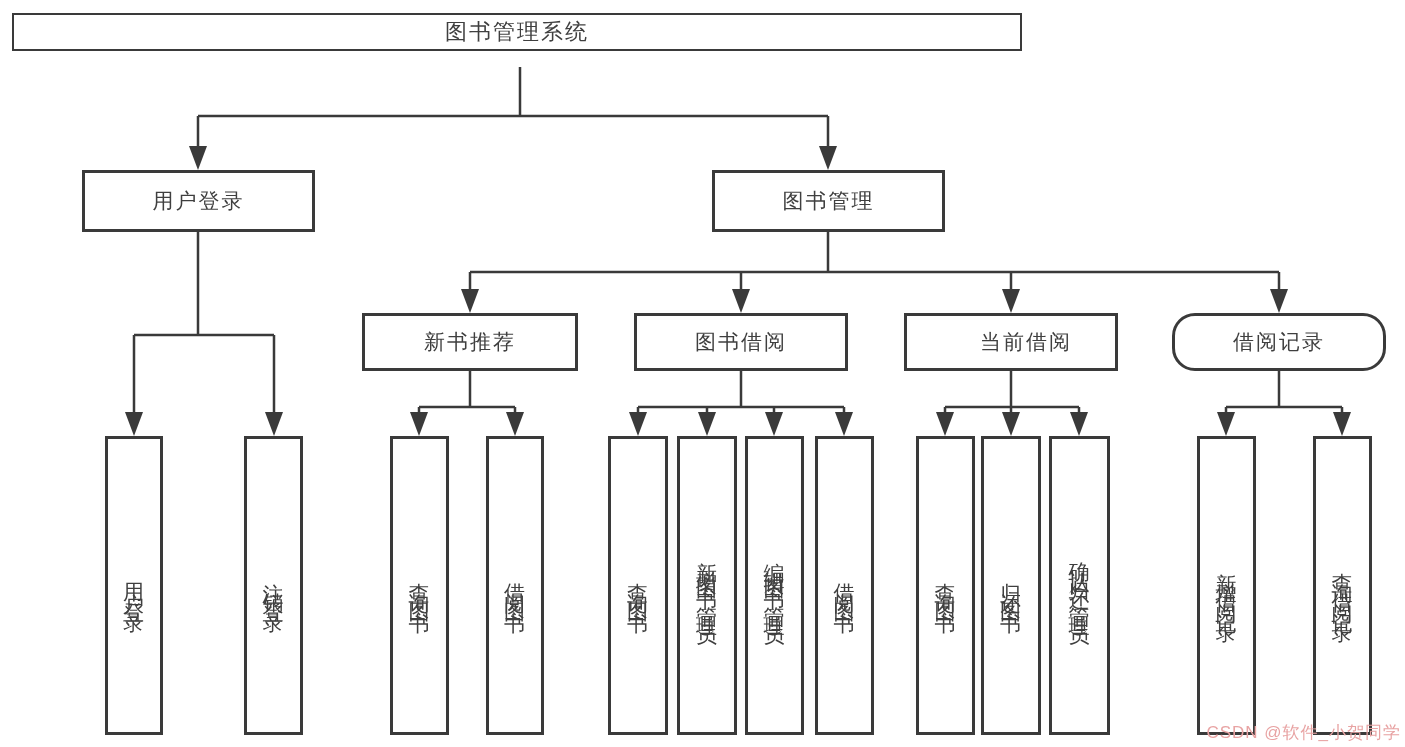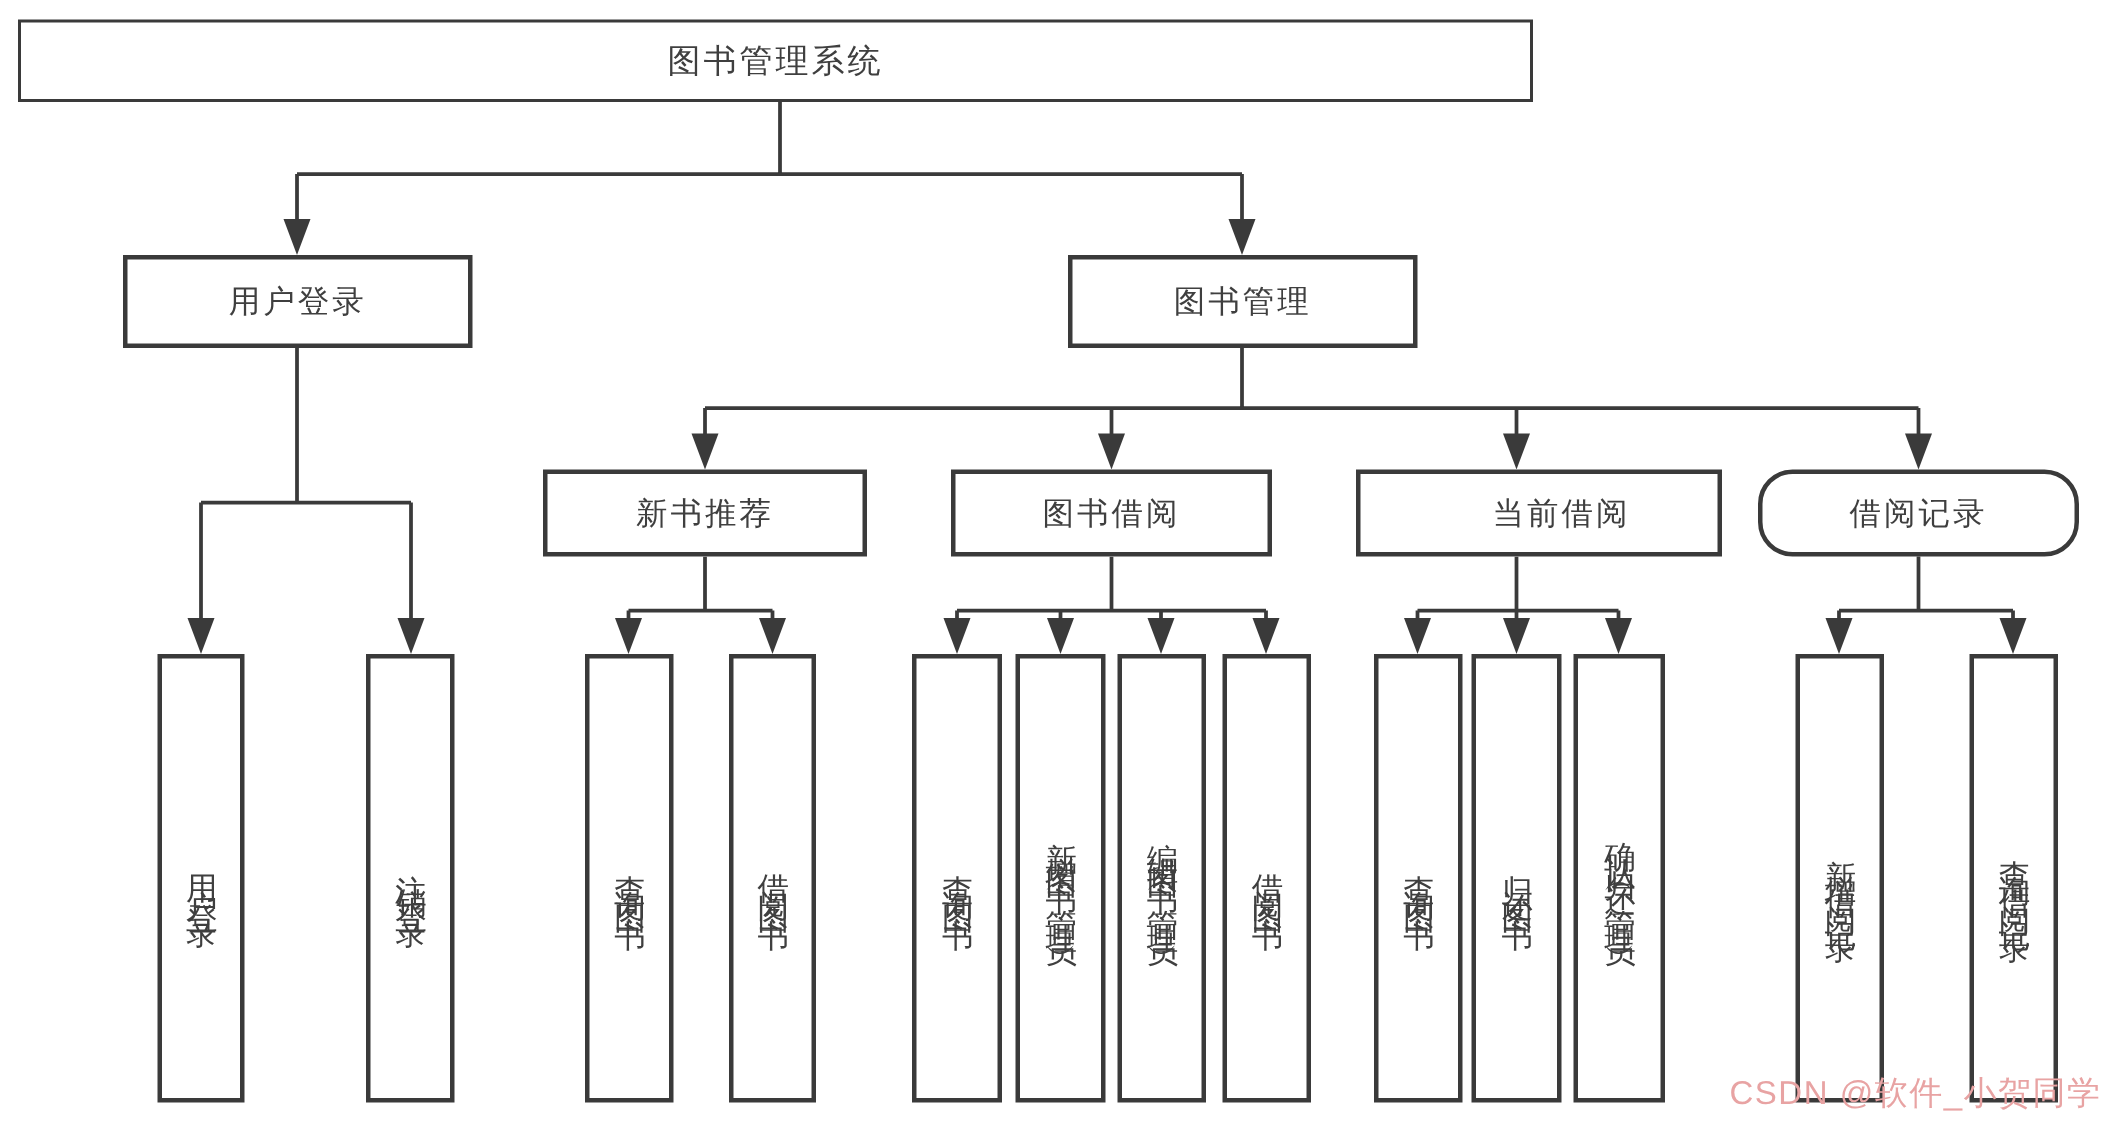--- a/index.html
+++ b/index.html
@@ -36,21 +36,21 @@
     border:3px solid var(--line);
     display:flex;align-items:center;justify-content:center;
     writing-mode:vertical-rl;
     text-orientation:mixed;
     font-size:21px;letter-spacing:10px;color:var(--text);
     line-height:1;
   }
   .watermark{
     position:absolute;
     right:4px;bottom:3px;
-    font-size:22px;letter-spacing:1px;
+    font-size:17px;letter-spacing:1px;
     color:var(--watermark);
     z-index:5;
     white-space:nowrap;
   }
 </style>
 </head>
 <body>
 
 <div class="canvas">
 
@@ -83,28 +83,28 @@
     <path d="M1011 371 V407 M945 407 H1079 M945 407 V416 M1011 407 V416 M1079 407 V416"></path>
     <polygon points="936,412 954,412 945,436"></polygon>
     <polygon points="1002,412 1020,412 1011,436"></polygon>
     <polygon points="1070,412 1088,412 1079,436"></polygon>
 
     <path d="M1279 371 V407 M1226 407 H1342 M1226 407 V416 M1342 407 V416"></path>
     <polygon points="1217,412 1235,412 1226,436"></polygon>
     <polygon points="1333,412 1351,412 1342,436"></polygon>
   </svg>
 
-  <div class="hbox root" style="left:12px;top:13px;width:1010px;height:55px;">图书管理系统</div>
+  <div class="hbox root" style="left:12px;top:13px;width:1010px;height:38px;">图书管理系统</div>
 
   <div class="hbox" style="left:82px;top:170px;width:233px;height:62px;">用户登录</div>
   <div class="hbox" style="left:712px;top:170px;width:233px;height:62px;text-align:right;">图书管理</div>
 
   <div class="hbox" style="left:362px;top:313px;width:216px;height:58px;">新书推荐</div>
   <div class="hbox" style="left:634px;top:313px;width:214px;height:58px;">图书借阅</div>
-  <div class="hbox" style="left:904px;top:313px;width:244px;height:58px;padding-left:30px;">当前借阅</div>
+  <div class="hbox" style="left:904px;top:313px;width:214px;height:58px;padding-left:30px;">当前借阅</div>
   <div class="hbox" style="left:1172px;top:313px;width:214px;height:58px;border-radius:23px;">借阅记录</div>
 
   <div class="vbox" style="left:105px;top:436px;width:58px;height:299px;">用户登录</div>
   <div class="vbox" style="left:244px;top:436px;width:59px;height:299px;">注销登录</div>
 
   <div class="vbox" style="left:390px;top:436px;width:59px;height:299px;">查询图书</div>
   <div class="vbox" style="left:486px;top:436px;width:58px;height:299px;">借阅图书</div>
 
   <div class="vbox" style="left:608px;top:436px;width:60px;height:299px;">查询图书</div>
   <div class="vbox" style="left:677px;top:436px;width:60px;height:299px;letter-spacing:9px;">新增图书（管理员）</div>

